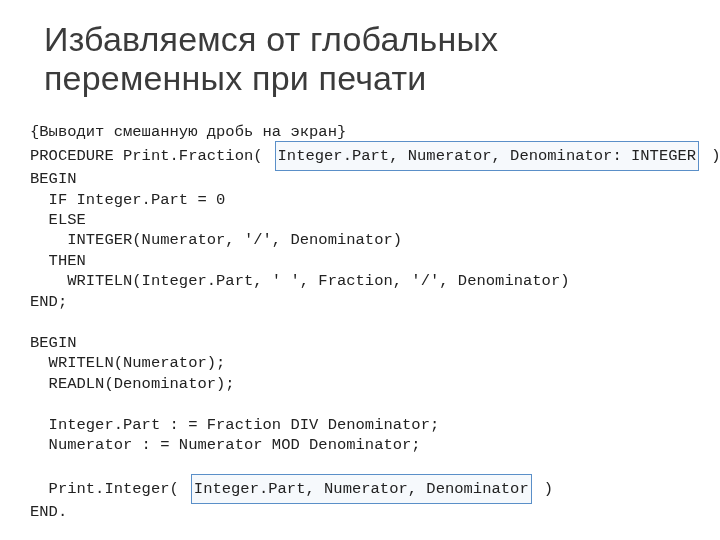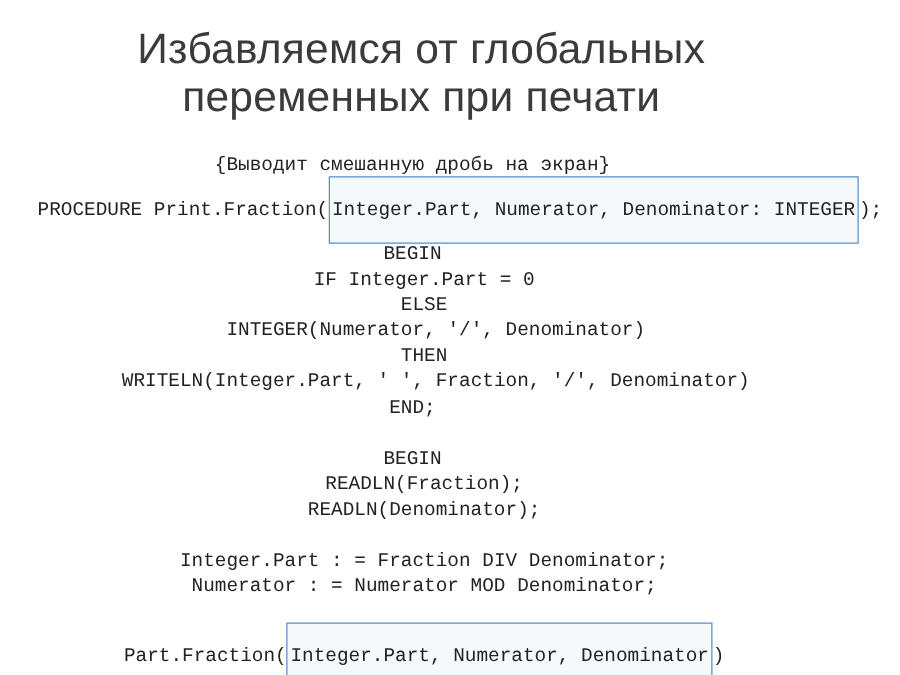--- a/index.html
+++ b/index.html
@@ -11,21 +11,20 @@
     font-family: "Segoe UI", Arial, sans-serif;
     color: #333;
     overflow: hidden;
   }
   .slide {
     box-sizing: border-box;
     width: 660px;
     height: 540px;
     padding: 20px 30px 20px 30px;
     position: relative;
-    text-align: center;
   }
   .title {
     font-family: "Segoe UI Light", "Segoe UI", Arial, sans-serif;
     font-weight: 300;
     font-size: 34px;
     line-height: 1.15;
     color: #3b3b3b;
     margin: 0 0 24px 14px;
     letter-spacing: 0.2px;
   }
@@ -33,42 +32,42 @@
     font-family: Consolas, "Courier New", monospace;
     font-size: 15.5px;
     line-height: 1.32;
     white-space: pre;
     color: #222;
   }
   .hl {
     display: inline-block;
     background: rgba(70, 130, 200, 0.05);
     border: 1.5px solid #5a8fc8;
-    padding: 16px 2px;
-    margin: -2px 0;
+    padding: 4px 2px;
+    margin: -2px 12px;
   }
 </style>
 </head>
 <body>
 
 <div class="slide">
   <h1 class="title">Избавляемся от глобальных переменных при печати</h1>
 
   <div class="code"><span>{Выводит смешанную дробь на экран}</span>
 <span>PROCEDURE Print.Fraction(</span><span class="hl">Integer.Part, Numerator, Denominator: INTEGER</span><span>);</span>
 <span>BEGIN</span>
 <span>  IF Integer.Part = 0</span>
 <span>  ELSE</span>
 <span>    INTEGER(Numerator, '/', Denominator)</span>
 <span>  THEN</span>
 <span>    WRITELN(Integer.Part, ' ', Fraction, '/', Denominator)</span>
 <span>END;</span>
 <span></span>
 <span>BEGIN</span>
-<span>  READLN(Fraction);</span>
+<span>  WRITELN(Numerator);</span>
 <span>  READLN(Denominator);</span>
 <span></span>
 <span>  Integer.Part : = Fraction DIV Denominator;</span>
 <span>  Numerator : = Numerator MOD Denominator;</span>
 <span></span>
-<span>  Part.Fraction(</span><span class="hl">Integer.Part, Numerator, Denominator</span><span>)</span>
+<span>  Print.Integer(</span><span class="hl">Integer.Part, Numerator, Denominator</span><span>)</span>
 <span>END.</span></div>
 </div>
 
 </body></html>

